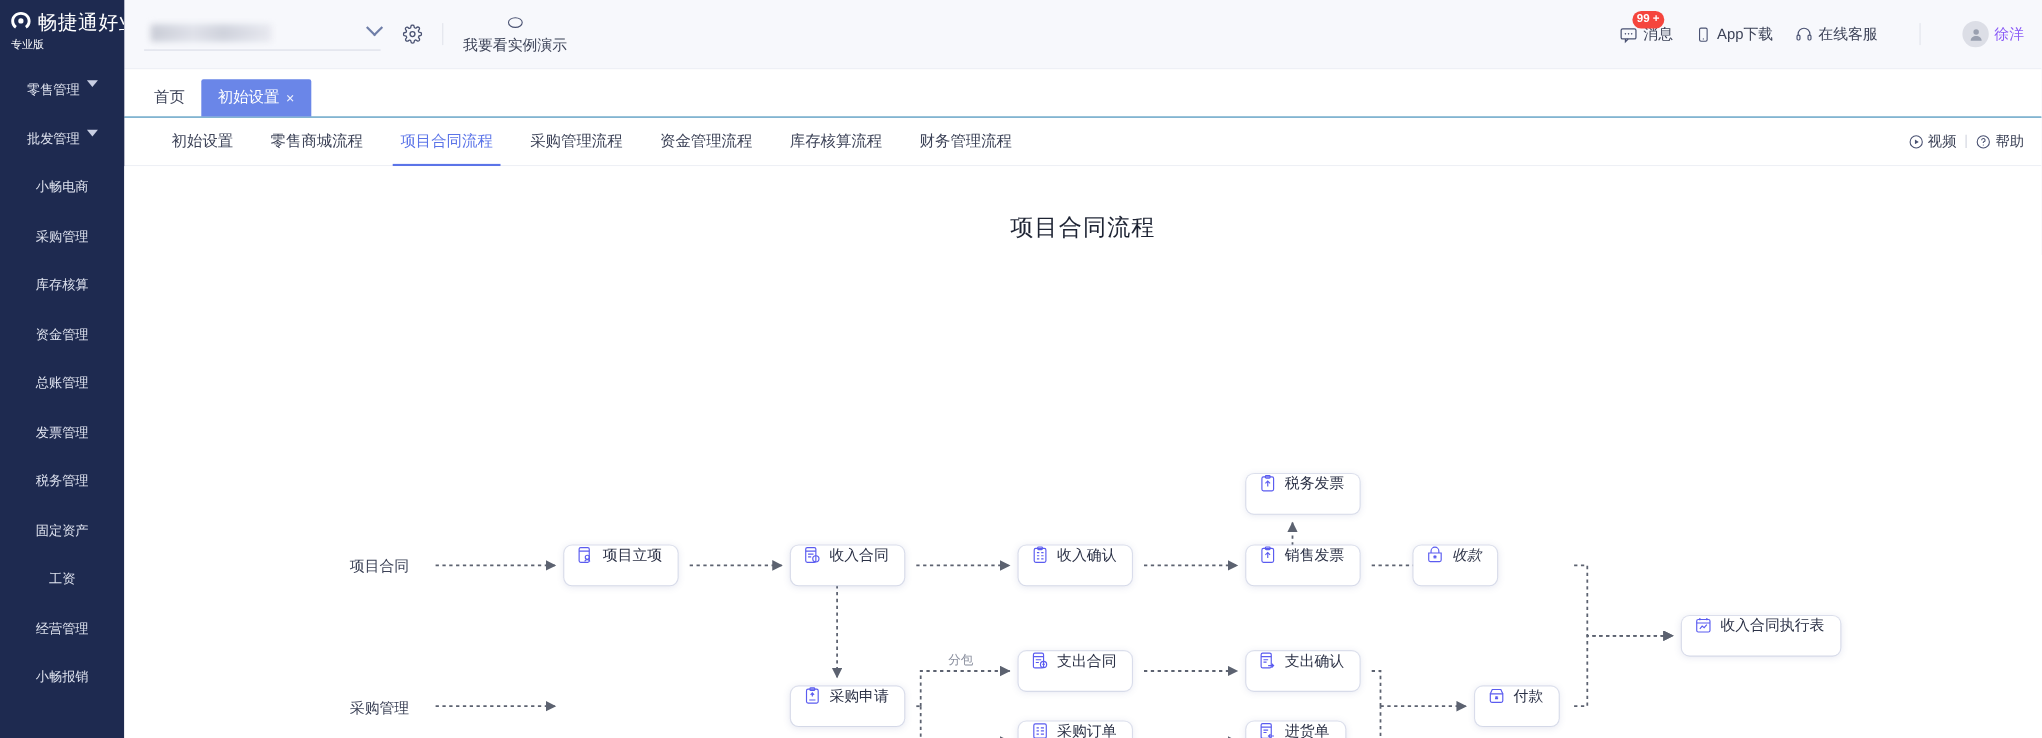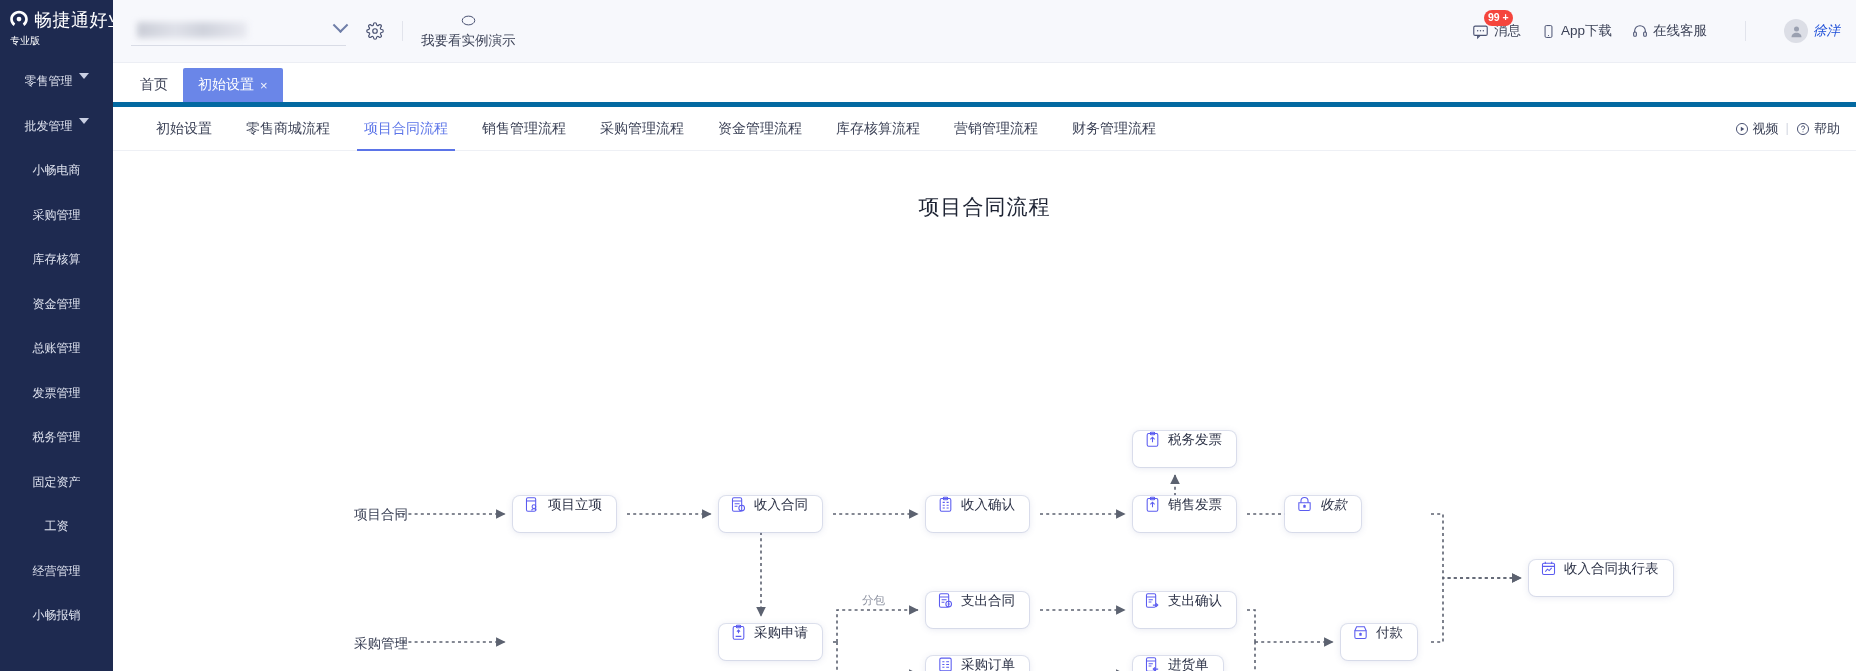--- a/index.html
+++ b/index.html
@@ -98,28 +98,28 @@
     position: absolute; top: -12px; left: 12px;
     background: #f5453d; color: #fff;
     font-size: 10.5px; line-height: 15px;
     height: 16px; min-width: 28px; padding: 0 4px;
     border-radius: 8px; text-align: center; font-weight: bold;
   }
   .avatar {
     width: 24px; height: 24px; border-radius: 50%;
     background: #dcdee6; display: flex; align-items: center; justify-content: center;
   }
-  .user-name { font-size: 13.5px; color: #1d4ed8; font-style: italic; }
+  .user-name { font-size: 13.5px; color: #8b5cf6; }
 
   
   .tabbar {
     height: 44px; background: #fff;
     display: flex; align-items: flex-end;
     padding-left: 12px;
-    border-bottom: 5px solid #0369a1;
+    border-bottom: 1px solid #0369a1;
   }
   .ptab {
     height: 34px; padding: 0 15px;
     display: flex; align-items: center; gap: 6px;
     font-size: 14px; color: #3c4257; cursor: pointer;
     border-radius: 2px 2px 0 0;
   }
   .ptab.active { background: #6a86e8; color: #fff; }
   .ptab .x { font-size: 13px; opacity: .9; }
 
@@ -149,21 +149,21 @@
   .content {
     flex: 1 1 auto; background: #fff; position: relative; overflow: hidden;
   }
   .flow-title {
     text-align: center; font-size: 21px; color: #1d2333;
     margin-top: 42px; letter-spacing: 1px;
   }
   .canvas { position: absolute; inset: 0; }
 
   .row-label {
-    position: absolute; font-size: 13.5px; color: #3c4257; white-space: nowrap; margin-left: 36px;
+    position: absolute; font-size: 13.5px; color: #3c4257; white-space: nowrap;
   }
   .edge-label {
     position: absolute; font-size: 11.5px; color: #8a8f9e; white-space: nowrap;
   }
 
   .node {
     position: absolute;
     height: 36px;
     display: flex; gap: 7px;
     padding: 0 14px 0 11px;
@@ -331,33 +331,27 @@
           <div class="stab">
             <span>初始设置</span>
           </div>
           <div class="stab">
             <span>零售商城流程</span>
           </div>
           <div class="stab active">
             <span>项目合同流程</span>
           </div>
           <div class="stab">
-            <span>销售管理流程</span>
-          </div>
-          <div class="stab">
             <span>采购管理流程</span>
           </div>
           <div class="stab">
             <span>资金管理流程</span>
           </div>
           <div class="stab">
             <span>库存核算流程</span>
-          </div>
-          <div class="stab">
-            <span>营销管理流程</span>
           </div>
           <div class="stab">
             <span>财务管理流程</span>
           </div>
         </div>
       <div class="subtabs-right">
         <span class="sr-item">
           <span>
             <svg width="14" height="14" viewBox="0 0 24 24" fill="none" stroke="#4a5272" stroke-width="1.7">
               <circle cx="12" cy="12" r="9.5"></circle>

